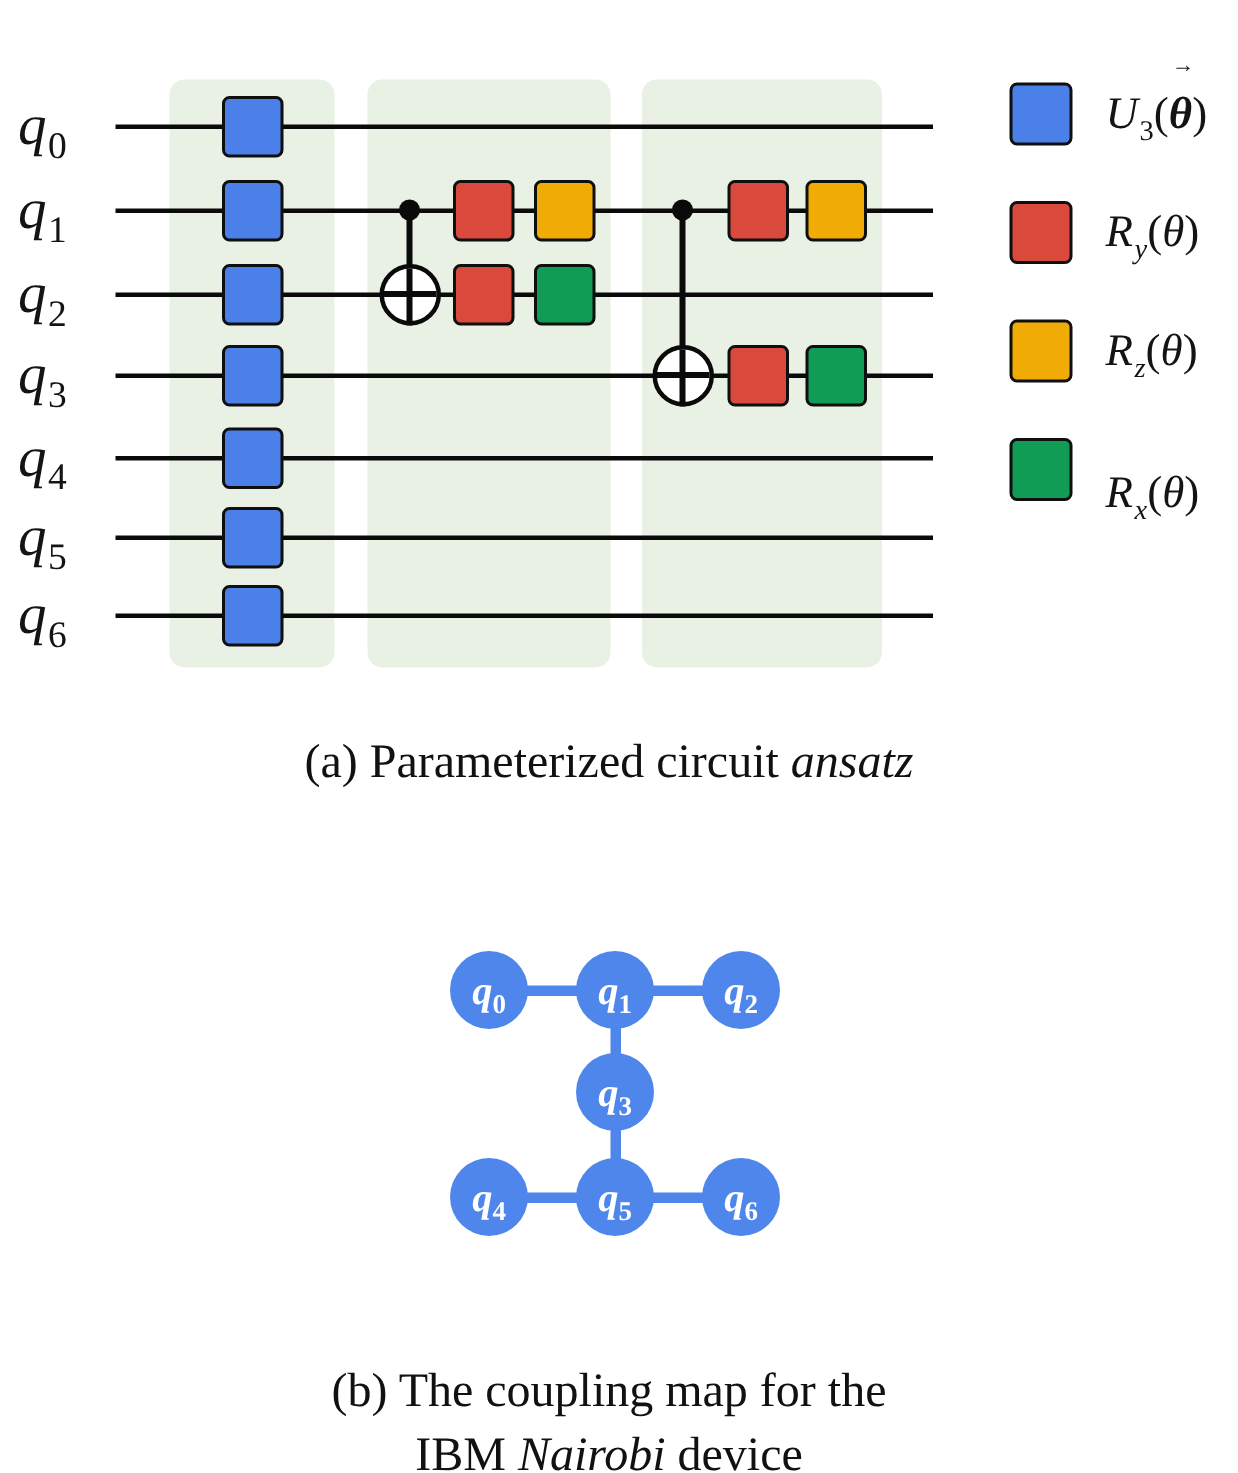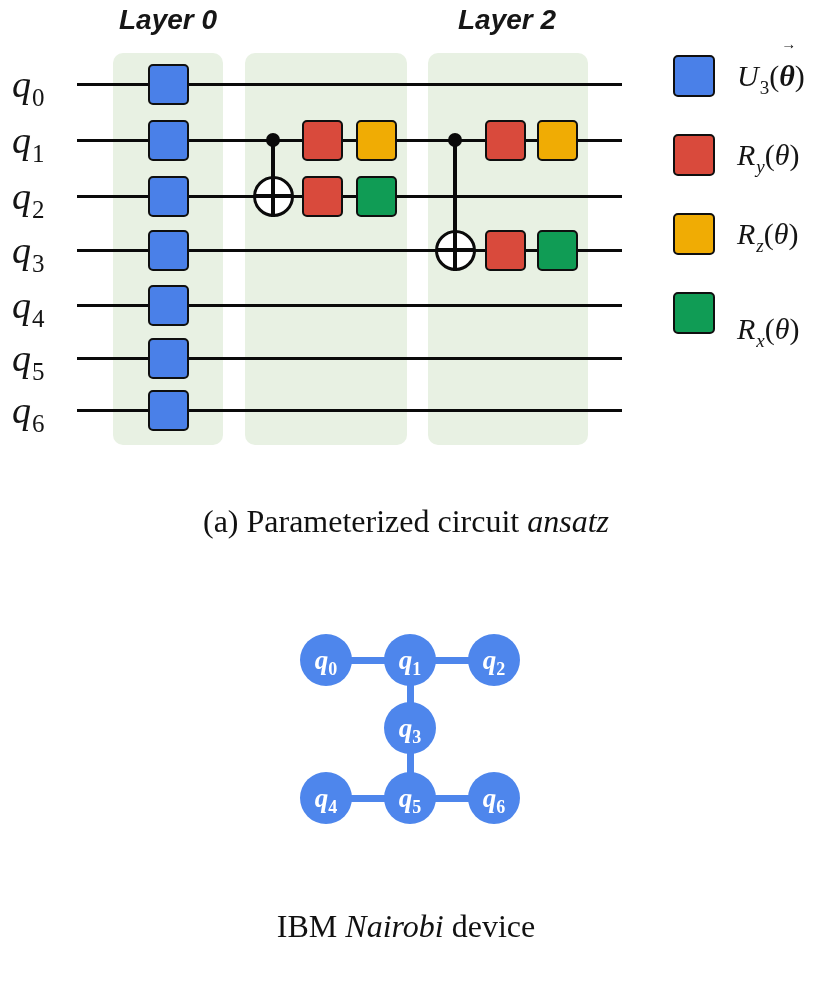--- a/index.html
+++ b/index.html
@@ -54,33 +54,32 @@
   .edge{position:absolute;border-radius:3px;z-index:1;}
   .node{position:absolute;width:52px;height:52px;border-radius:50%;z-index:2;text-align:center;
     line-height:52px;color:#ffffff;font-weight:bold;font-style:italic;font-size:27px;}
   .node sub{font-style:normal;font-size:18px;line-height:0;vertical-align:-6px;}
 </style>
 </head>
 <body>
 
 <div id="stage">
 
-  <div class="cap" id="caption-a" style="top:500px;text-align:center;">
+  <div class="cap" id="caption-a" style="top:486px;text-align:center;">
     <span>(a) Parameterized circuit </span><i>ansatz</i>
   </div>
 
   <div class="cap" id="caption-b" style="top:905px;">
+    <div>(b) The coupling map for the</div>
     <div><span>IBM </span><i>Nairobi</i><span> device</span></div>
   </div>
 
 <div class="band" style="left: 113px; width: 110px; background: rgb(232, 241, 227);"></div>
-    <div class="layer-header" style="left: 78px;">Layer 0</div>
     <div class="band" style="left: 245px; width: 162px; background: rgb(232, 241, 227);"></div>
     <div class="band" style="left: 428px; width: 160px; background: rgb(232, 241, 227);"></div>
-    <div class="layer-header" style="left: 417px;">Layer 2</div>
     <div class="wire" style="top: 82.5px; background: rgb(10, 10, 10);"></div>
     <div class="qlabel" style="top: 60px;">q<sub>0</sub></div>
     <div class="gate" style="left: 147.5px; top: 63.5px; background: rgb(74, 128, 232);"></div>
     <div class="wire" style="top: 138.5px; background: rgb(10, 10, 10);"></div>
     <div class="qlabel" style="top: 116px;">q<sub>1</sub></div>
     <div class="gate" style="left: 147.5px; top: 119.5px; background: rgb(74, 128, 232);"></div>
     <div class="wire" style="top: 194.5px; background: rgb(10, 10, 10);"></div>
     <div class="qlabel" style="top: 172px;">q<sub>2</sub></div>
     <div class="gate" style="left: 147.5px; top: 175.5px; background: rgb(74, 128, 232);"></div>
     <div class="wire" style="top: 248.5px; background: rgb(10, 10, 10);"></div>

